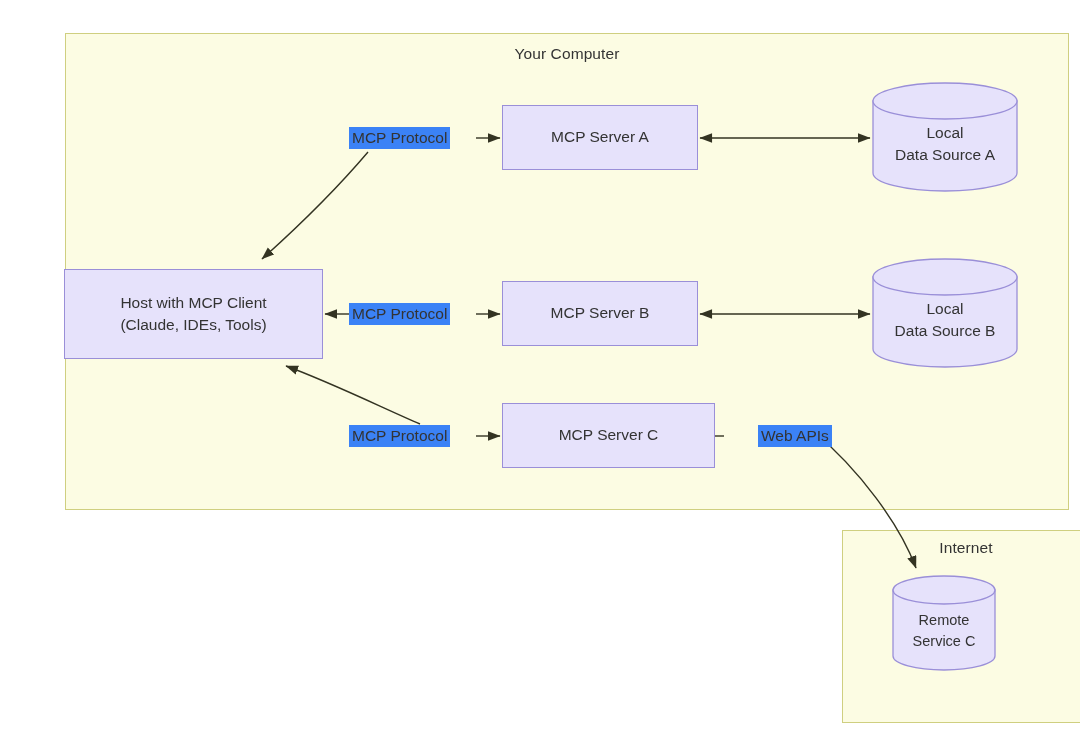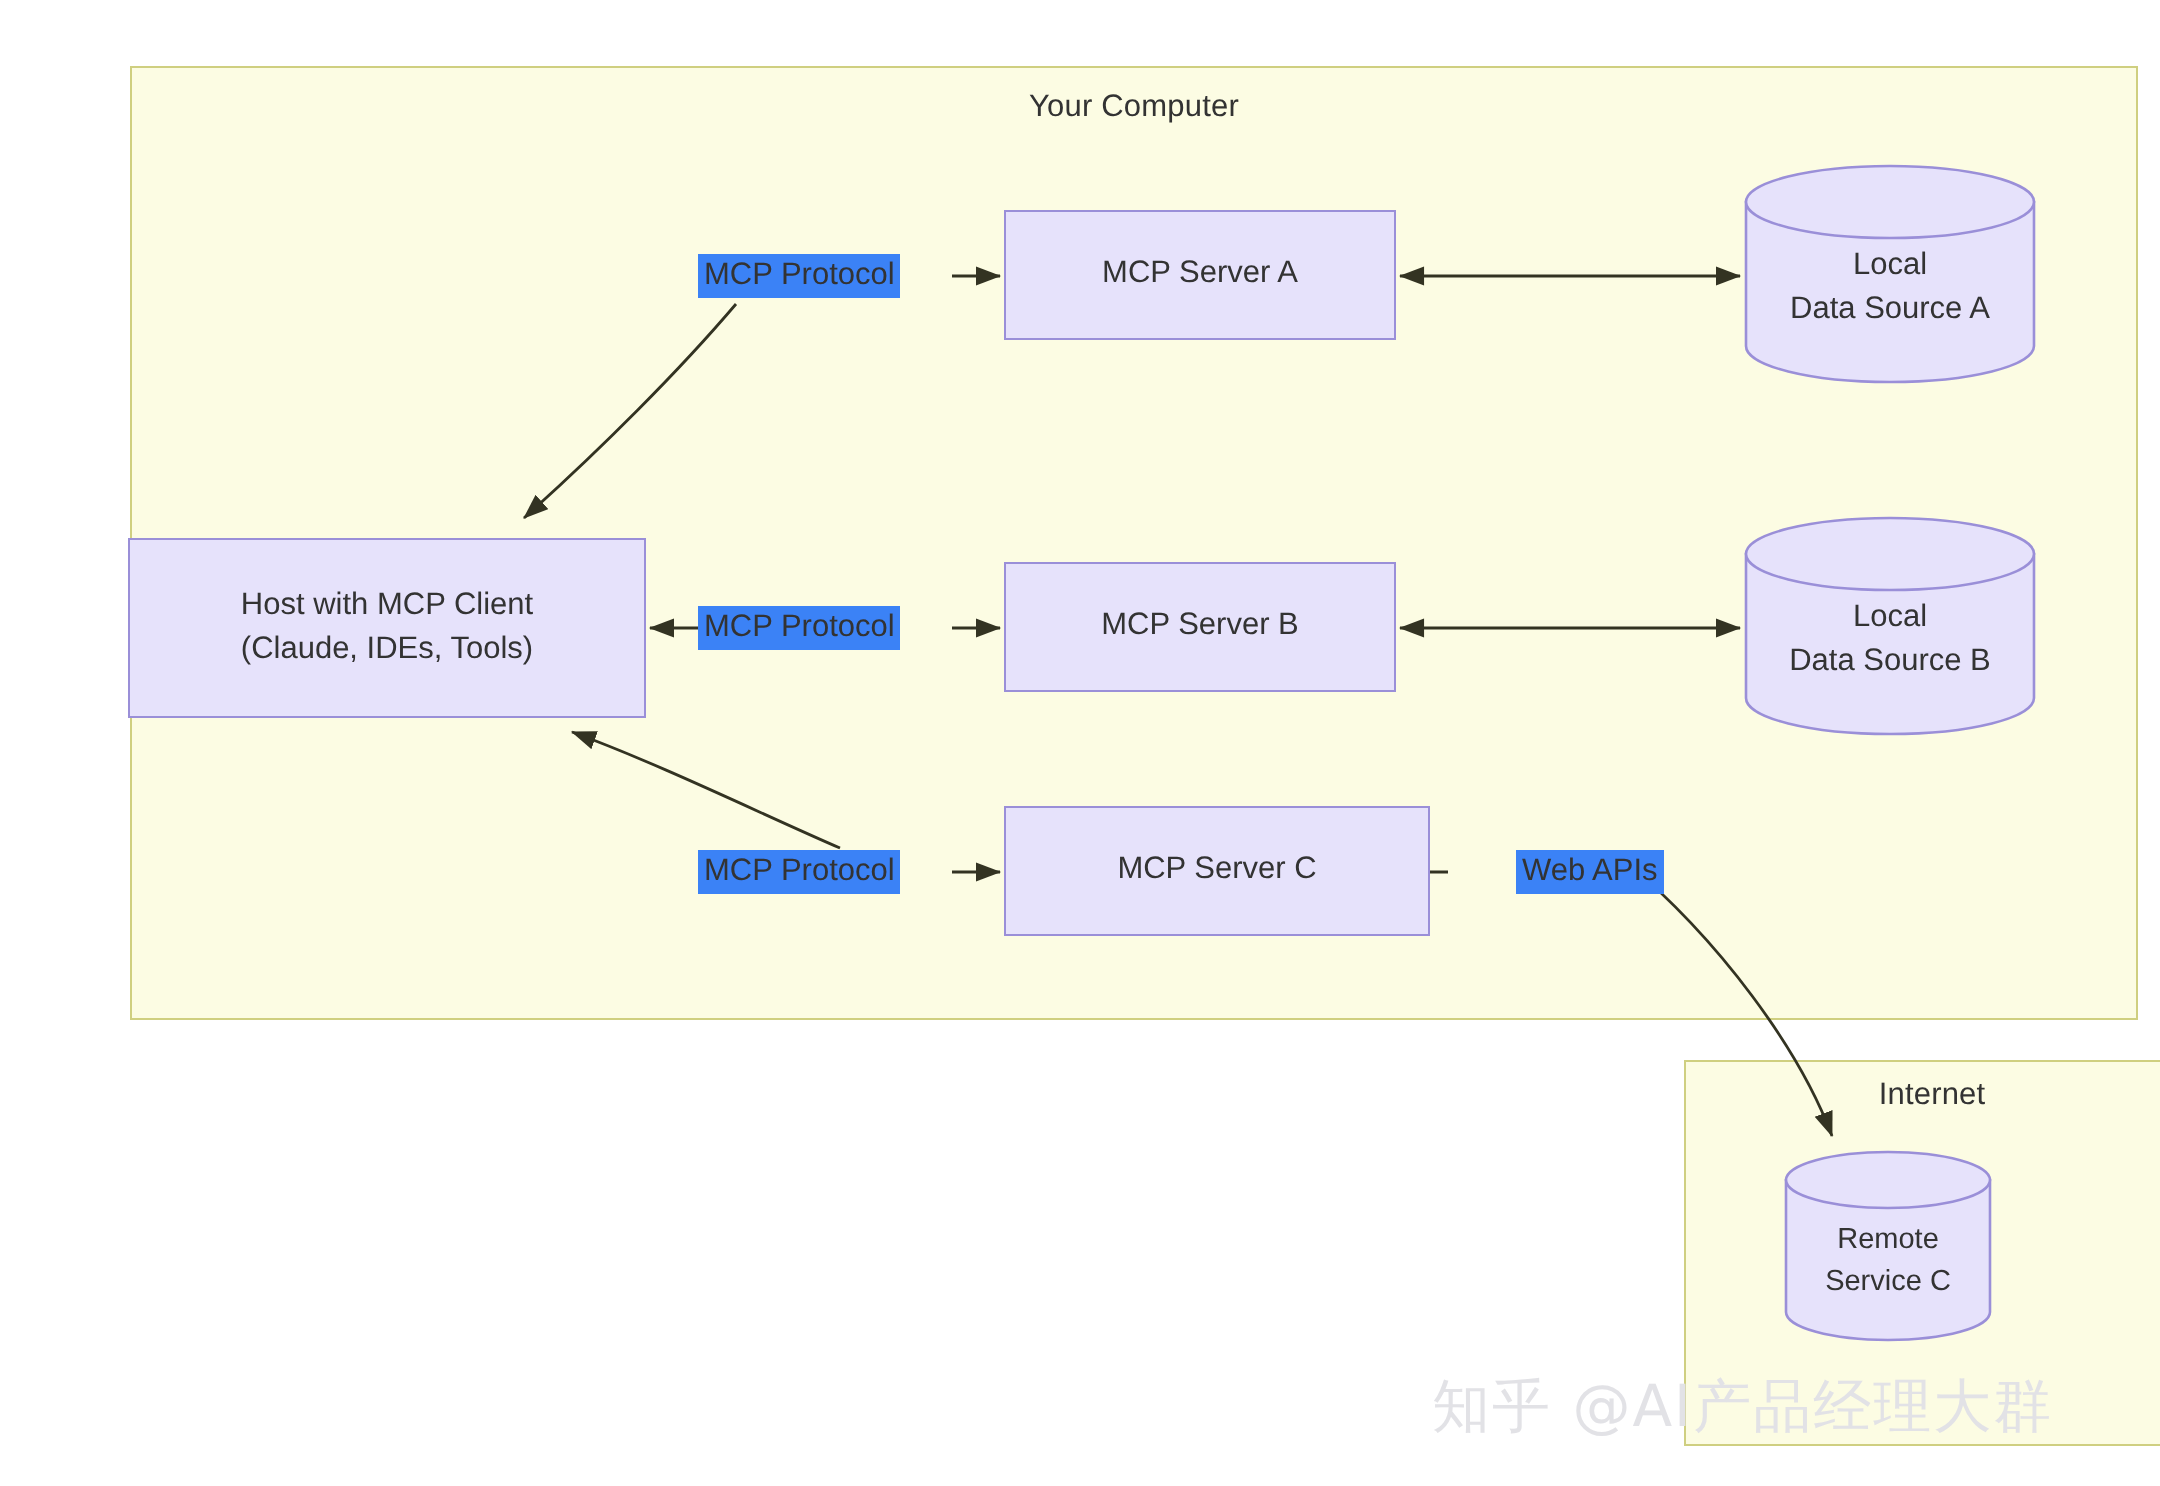--- a/index.html
+++ b/index.html
@@ -214,15 +214,14 @@
       <div>Remote</div>
       <div>Service C</div>
     </div>
   </div>
 
   <div class="edge-label" id="label-proto-a">MCP Protocol</div>
   <div class="edge-label" id="label-proto-b">MCP Protocol</div>
   <div class="edge-label" id="label-proto-c">MCP Protocol</div>
   <div class="edge-label" id="label-web-apis">Web APIs</div>
 
-  <div id="watermark">知乎 @AI产品经理大群</div>
 
 </div>
 
 </body></html>

